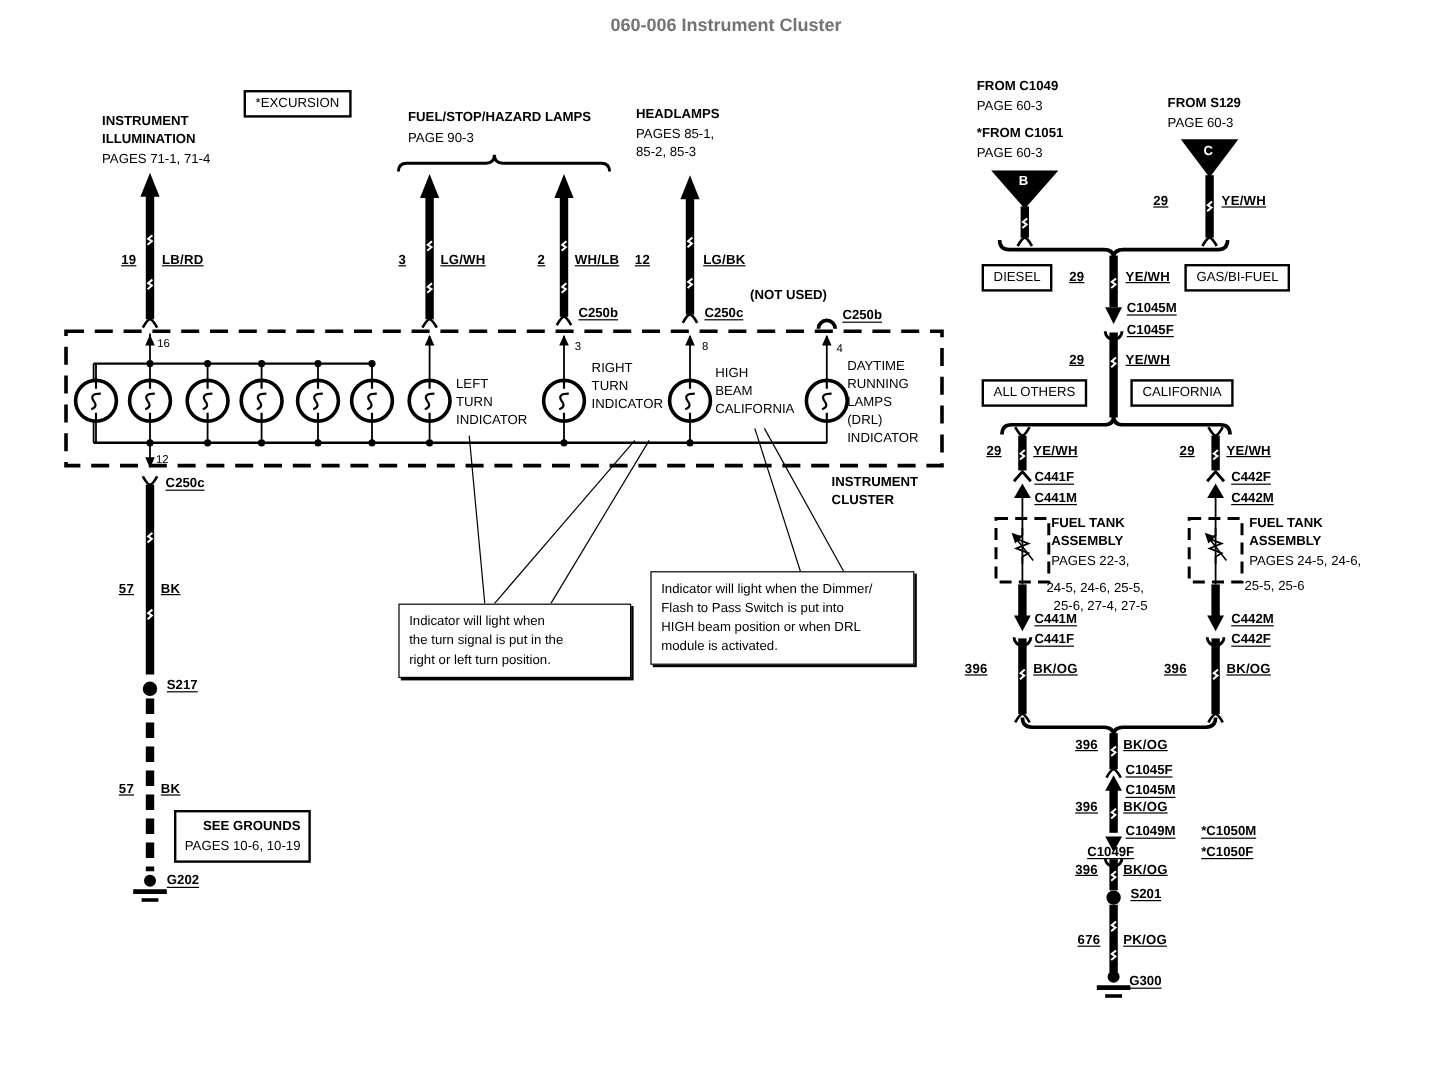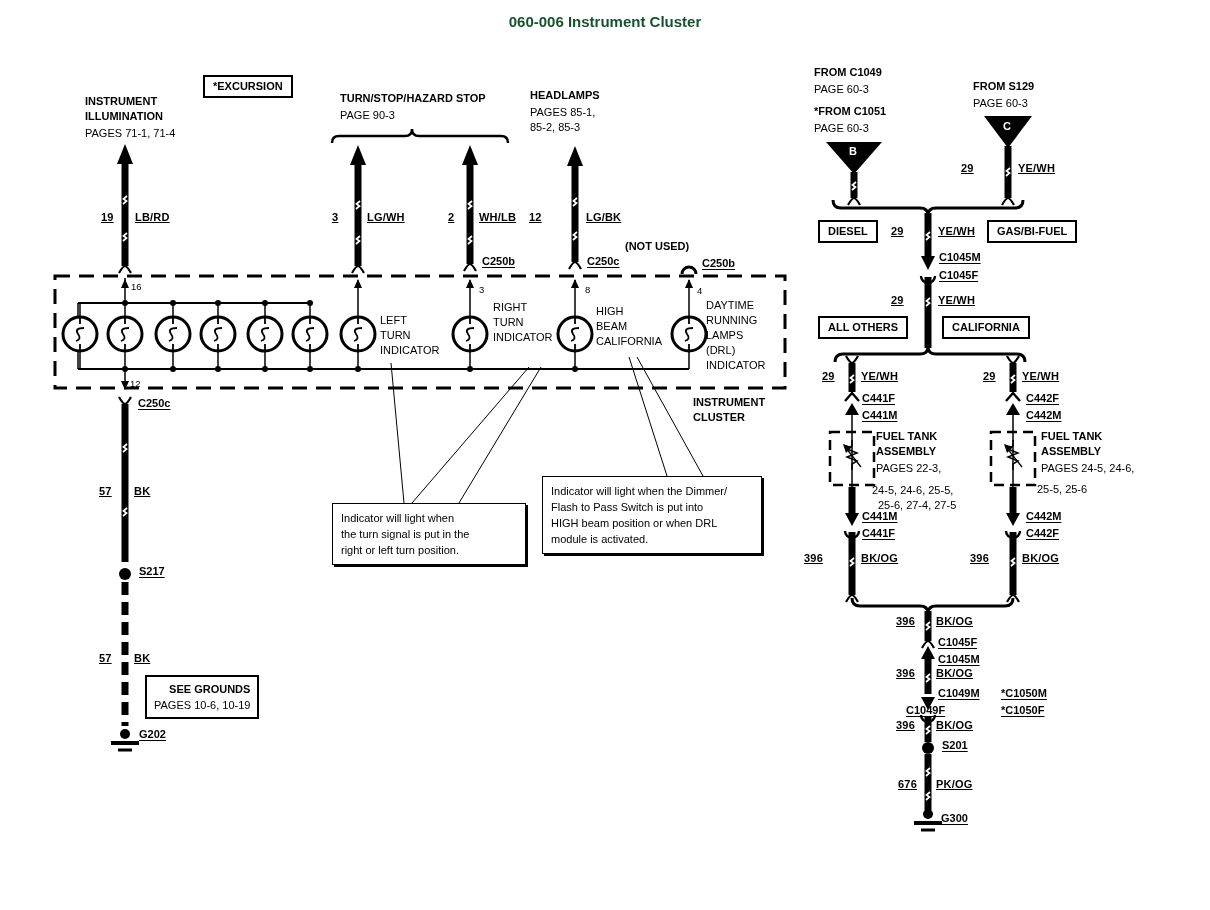--- a/index.html
+++ b/index.html
@@ -7,21 +7,21 @@
            font-family:"Liberation Sans",sans-serif;}
   svg.wires{position:absolute;left:0;top:0;}
   .lbl{position:absolute;font-size:11px;line-height:15px;color:#000;white-space:pre-line;}
   .b{font-weight:700;}
   .u{text-decoration:underline;text-underline-offset:2px;}
   .pin{font-size:9.5px;}
   .wlbl{letter-spacing:0.2px;text-decoration:underline;}
   .title{position:absolute;left:0;top:13px;width:1210px;text-align:center;
          font-size:15px;font-weight:700;}
   .boxed{position:absolute;border:2px solid #000;padding:3px 8px;font-size:11px;
-         font-weight:700;background:#fff;line-height:13px;}
+         font-weight:400;background:#fff;line-height:13px;}
   .callout{position:absolute;border:1px solid #000;box-shadow:2px 2px 0 #000;background:#fff;
            padding:6px 8px;font-size:11px;line-height:16px;white-space:pre-line;}
   .gbox{position:absolute;border:2px solid #000;background:#fff;padding:4px 7px;
         font-size:11px;line-height:16px;}
   .gbox .row{white-space:pre-line;text-align:right;}
   .white{color:#fff;}
 </style>
 </head>
 <body>
 
@@ -250,30 +250,30 @@
       <use href="#zz" transform="translate(928,772)"></use>
         <use href="#zz" transform="translate(928,796)"></use>
       <g>
         <circle cx="928" cy="814" r="5"></circle>
         <line x1="914" y1="823" x2="942" y2="823" stroke="#000" stroke-width="4"></line>
         <line x1="921" y1="830" x2="935" y2="830" stroke="#000" stroke-width="3"></line>
       </g>
     </g>
   </svg>
 
-  <div class="title" style="color:#14532d">060-006 Instrument Cluster</div>
+  <div class="title" style="color:#737373">060-006 Instrument Cluster</div>
 
   <div class="lbl b" style="left:85px;top:94px">INSTRUMENT
 ILLUMINATION</div>
   <div class="lbl" style="left:85px;top:126px">PAGES 71-1, 71-4</div>
   <div class="boxed" style="left:203px;top:75px">*EXCURSION</div>
   <div class="lbl b wlbl" style="left:101px;top:210px">19</div>
   <div class="lbl b wlbl" style="left:135px;top:210px">LB/RD</div>
 
-  <div class="lbl b" style="left:340px;top:91px">TURN/STOP/HAZARD STOP</div>
+  <div class="lbl b" style="left:340px;top:91px">FUEL/STOP/HAZARD LAMPS</div>
   <div class="lbl" style="left:340px;top:108px">PAGE 90-3</div>
   <div class="lbl b wlbl" style="left:332px;top:210px">3</div>
   <div class="lbl b wlbl" style="left:367px;top:210px">LG/WH</div>
   <div class="lbl b wlbl" style="left:448px;top:210px">2</div>
   <div class="lbl b wlbl" style="left:479px;top:210px">WH/LB</div>
 
   <div class="lbl b" style="left:530px;top:88px">HEADLAMPS</div>
   <div class="lbl" style="left:530px;top:105px">PAGES 85-1,
 85-2, 85-3</div>
   <div class="lbl b wlbl" style="left:529px;top:210px">12</div>

